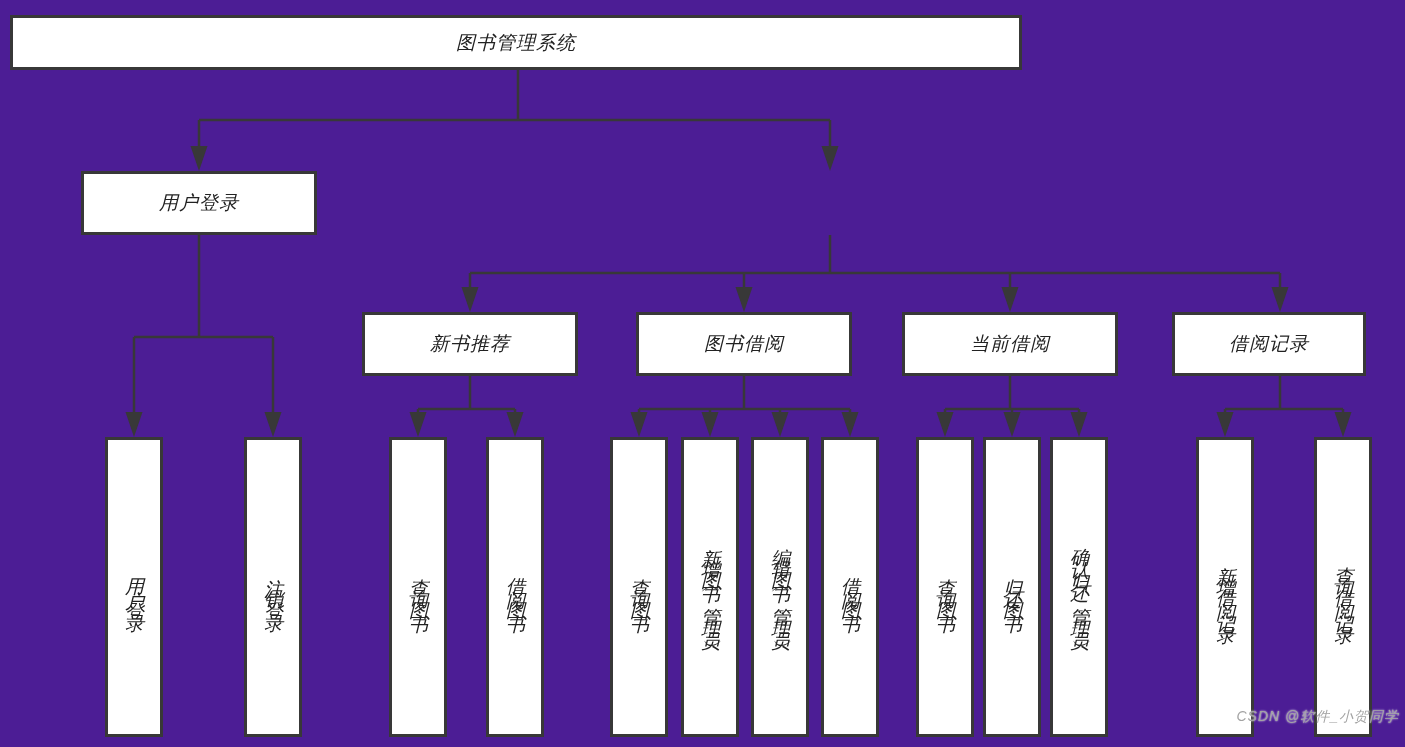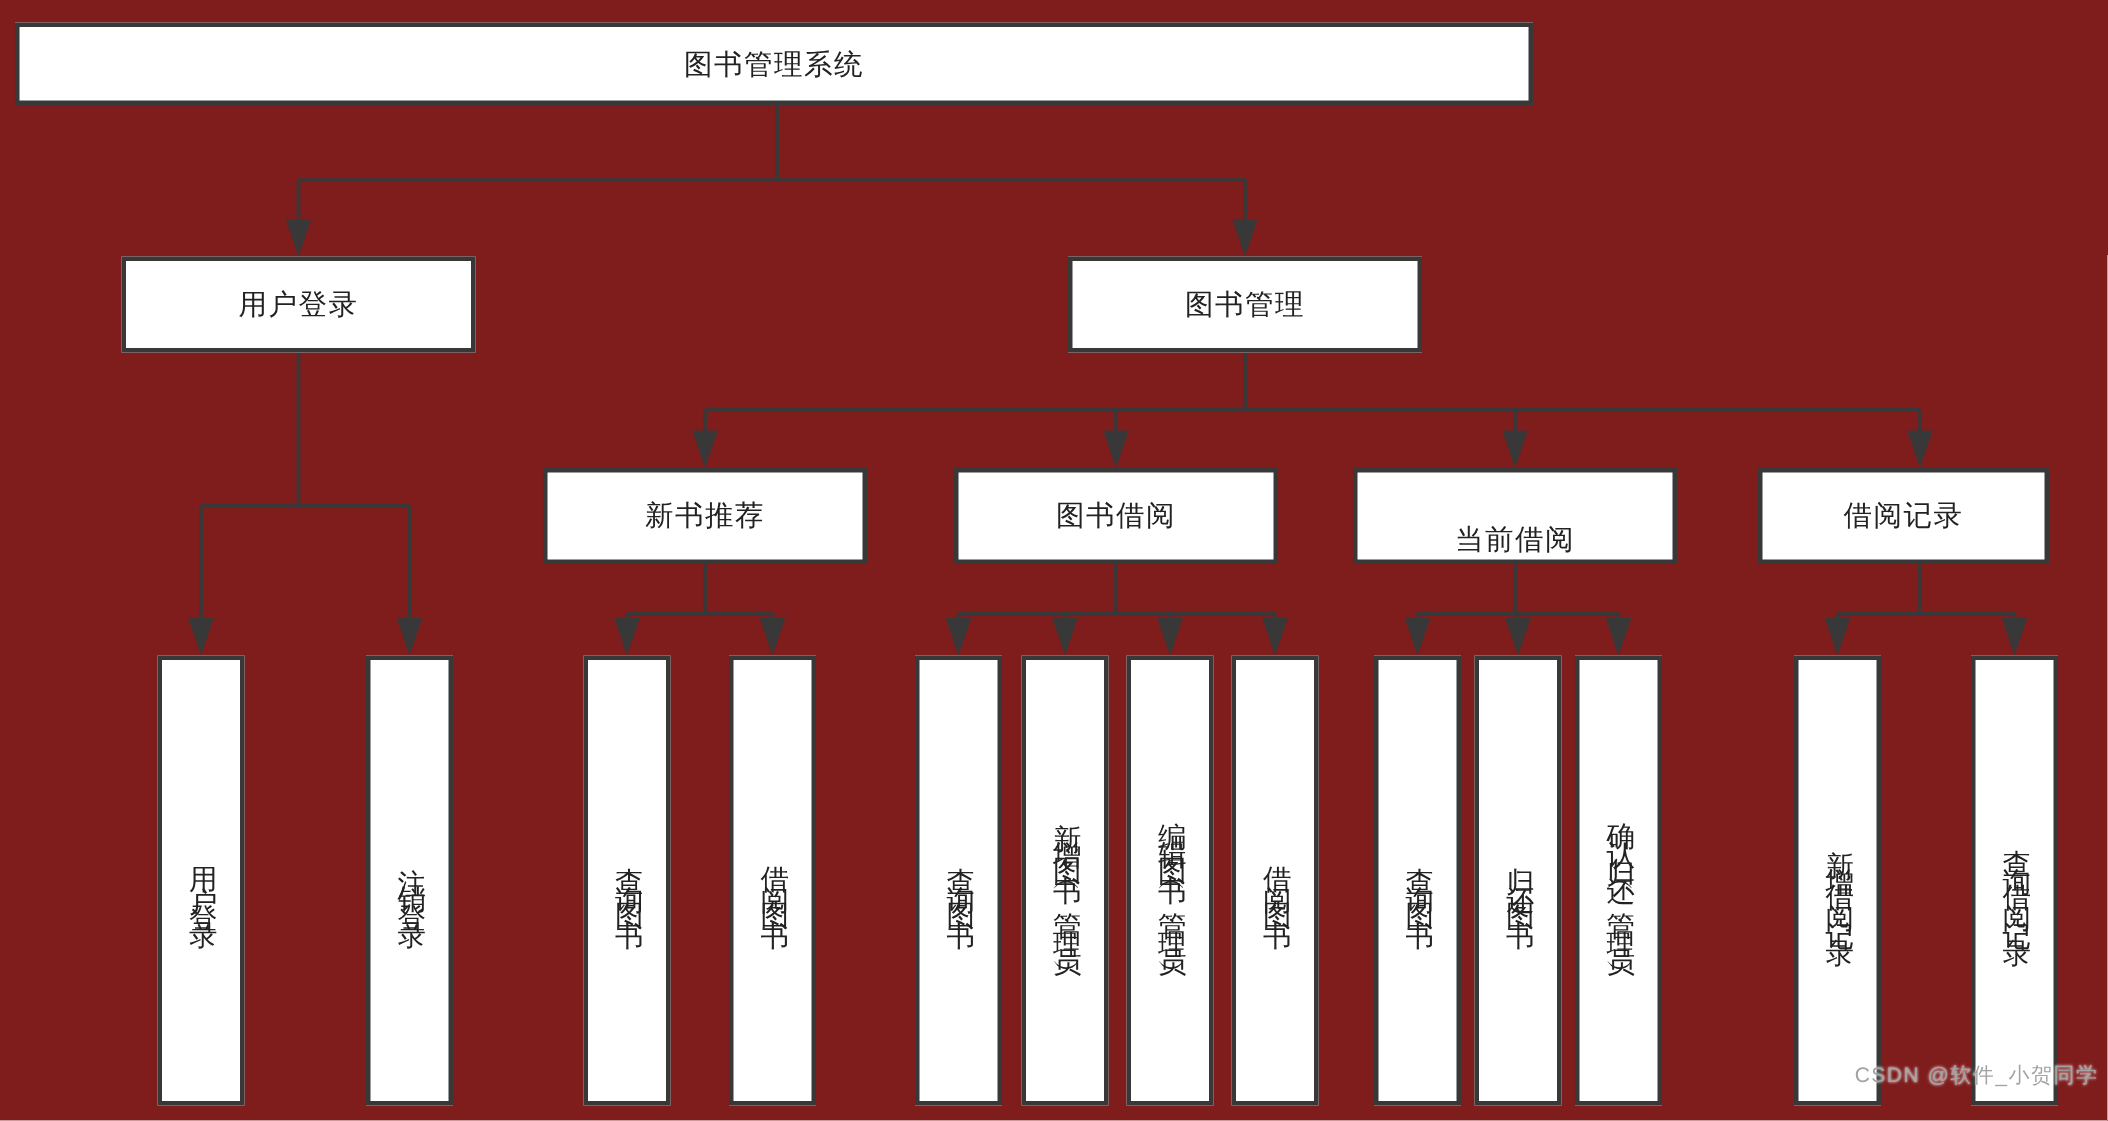--- a/index.html
+++ b/index.html
@@ -1,22 +1,23 @@
 <!DOCTYPE html>
 <html><head>
 <meta charset="utf-8">
 <style>
   html,body { margin:0; padding:0; background:#ffffff; }
   .canvas {
     position:relative;
     width:1405px; height:747px;
-    background:#7f1d1d;
+    background:#4c1d95;
     font-family:"Liberation Sans", sans-serif;
     color:#222222;
     overflow:hidden;
+    font-style:italic;
   }
   svg.connectors { position:absolute; left:0; top:0; width:1405px; height:747px; }
   .box {
     position:absolute;
     background:#ffffff;
     border:3px solid #383838;
     box-sizing:border-box;
     display:flex;
     align-items:center;
     justify-content:center;
@@ -86,31 +87,28 @@
     </g>
   </svg>
 
   <div class="box" style="left:10px; top:15px; width:1012px; height:55px;">
     <span class="hlabel">图书管理系统</span>
   </div>
 
   <div class="box" style="left:81px; top:171px; width:236px; height:64px;">
     <span class="hlabel">用户登录</span>
   </div>
-  <div class="box" style="left:712px; top:171px; width:236px; height:64px;">
-    <span class="hlabel">图书管理</span>
-  </div>
 
   <div class="box" style="left:636px; top:312px; width:216px; height:64px;">
     <span class="hlabel">图书借阅</span>
   </div>
   <div class="box" style="left:362px; top:312px; width:216px; height:64px;">
     <span class="hlabel">新书推荐</span>
   </div>
-  <div class="box" style="left:902px; top:312px; width:216px; height:64px;align-items:flex-end;">
+  <div class="box" style="left:902px; top:312px; width:216px; height:64px;">
     <span class="hlabel">当前借阅</span>
   </div>
   <div class="box" style="left:1172px; top:312px; width:194px; height:64px;">
     <span class="hlabel">借阅记录</span>
   </div>
 
   <div class="box" style="left:105px; top:437px; width:58px; height:300px;">
     <span class="vlabel">用户登录</span>
   </div>
   <div class="box" style="left:244px; top:437px; width:58px; height:300px;">

